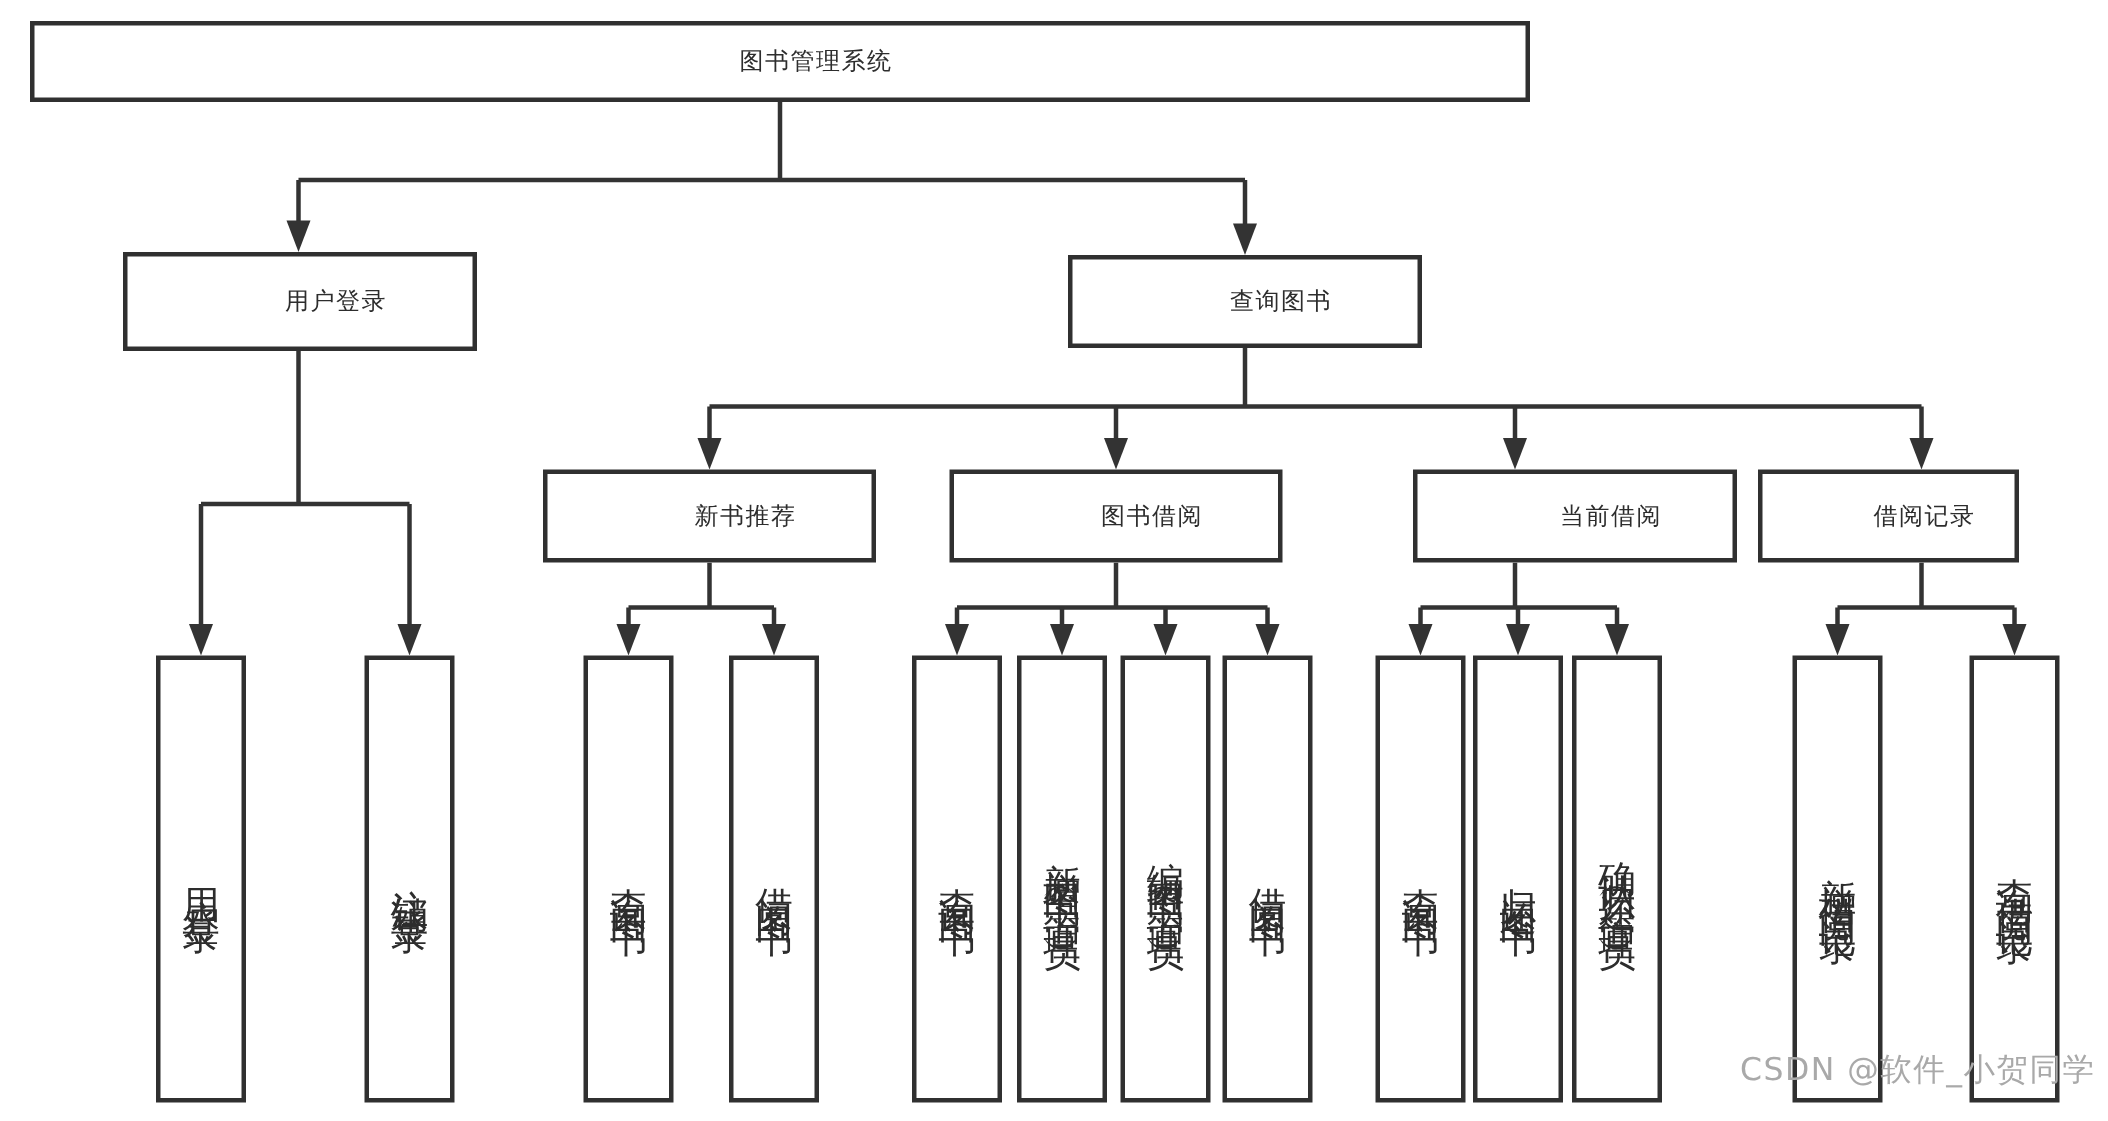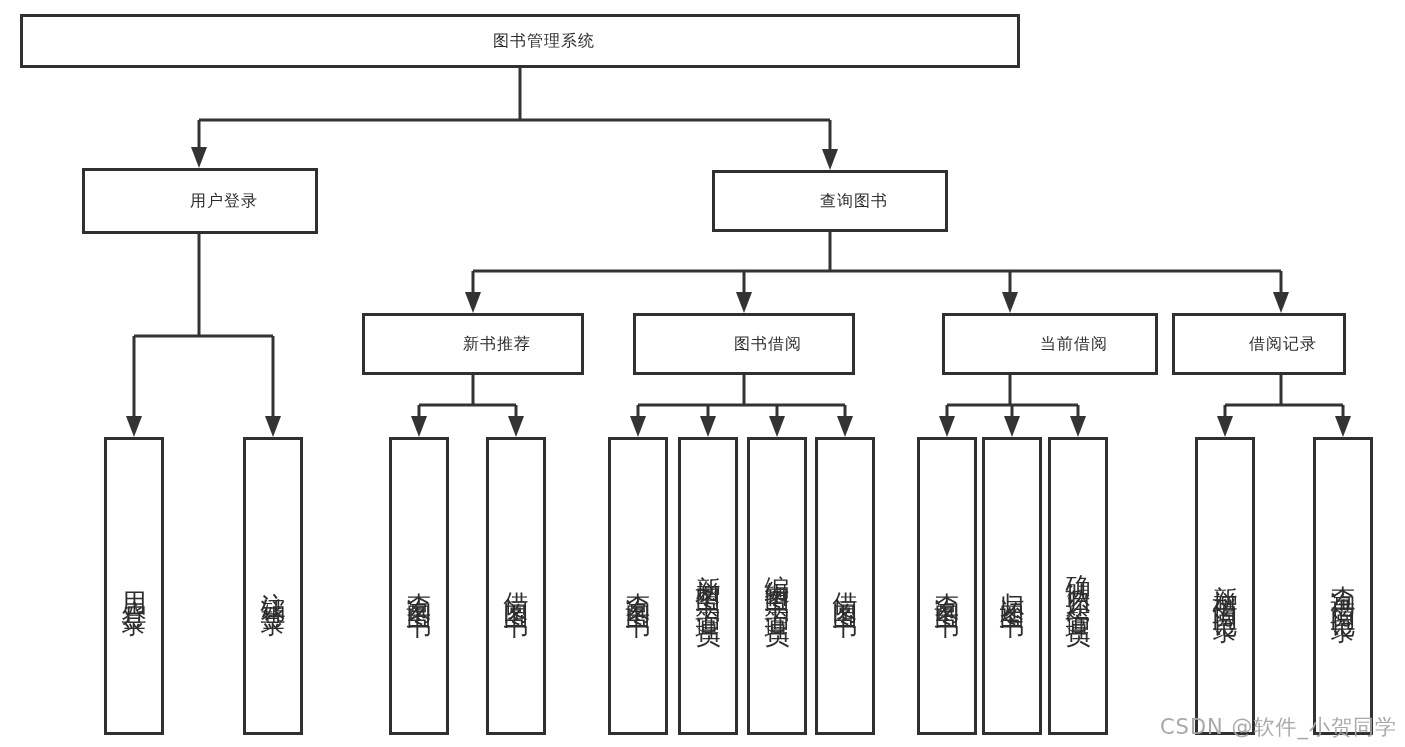--- a/index.html
+++ b/index.html
@@ -30,21 +30,21 @@
   .h-node { font-size:16px; letter-spacing:1px; white-space:nowrap;padding-left:48px; }
   .v-node {
     writing-mode:vertical-rl;
     text-orientation:mixed;
     font-size:25px;
     letter-spacing:7px;
     line-height:1;
   }
   .watermark {
     position:absolute;
-    right:8px; bottom:6px;
+    right:8px; bottom:20px;
     font-size:21px;
     color:#a9a9a9;
     z-index:3;
     white-space:nowrap;
     letter-spacing:1px;
   }
 </style>
 </head>
 <body>
 

